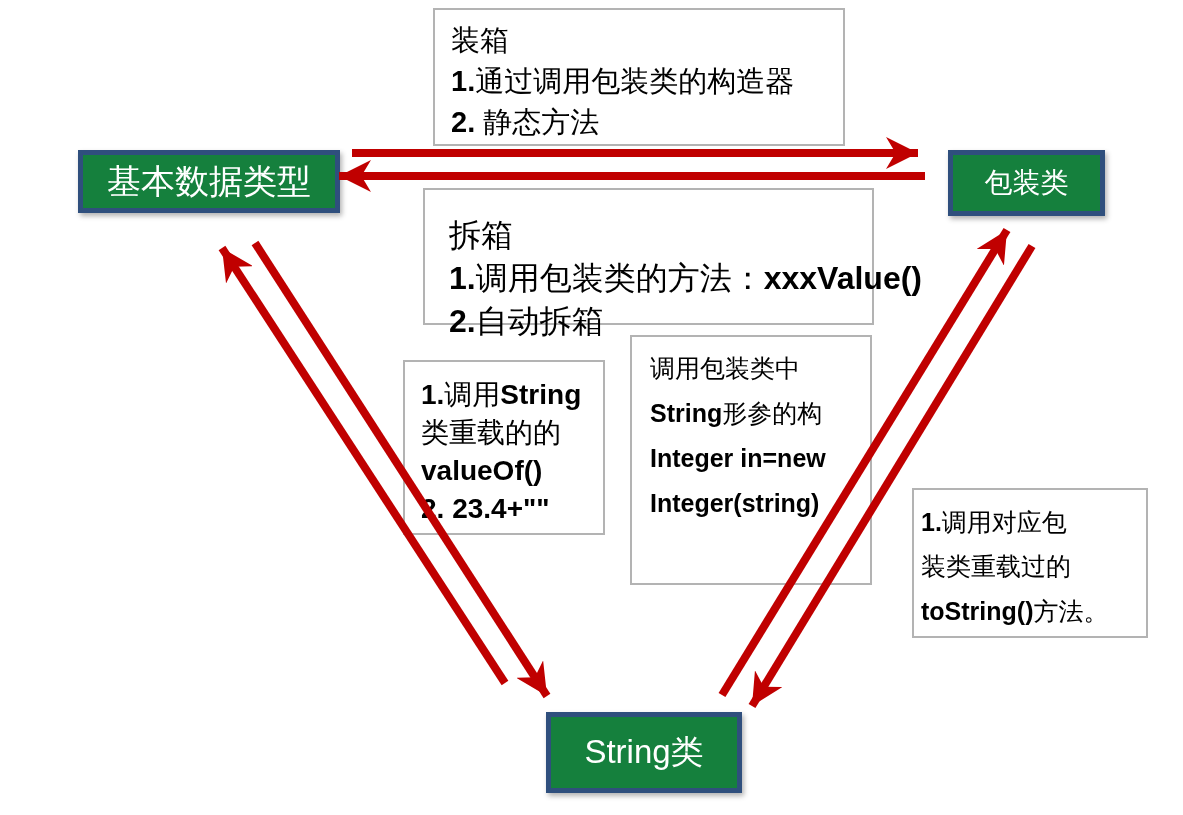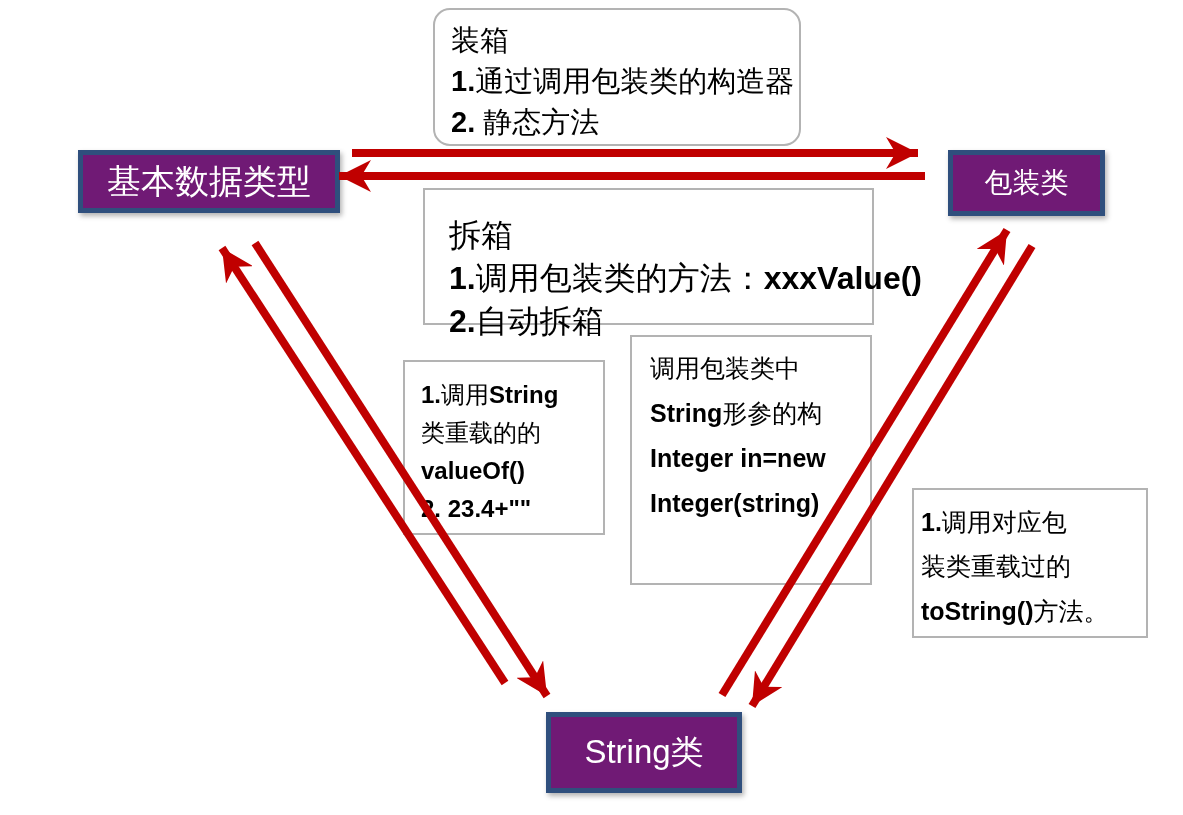--- a/index.html
+++ b/index.html
@@ -5,39 +5,39 @@
   html,body{margin:0;padding:0;background:#ffffff;}
   .canvas{
     position:relative;width:1183px;height:815px;background:#ffffff;overflow:hidden;
     font-family:"Liberation Serif", serif;color:#000;
   }
   
   .arrows{position:absolute;left:0;top:0;z-index:3;pointer-events:none;}
   
   .node{
     position:absolute;z-index:2;box-sizing:border-box;
-    background:#701a75;border:5px solid #2f4f7d;
+    background:#15803d;border:5px solid #2f4f7d;
     color:#fff;display:flex;align-items:center;justify-content:center;
     box-shadow:2px 3px 5px rgba(0,0,0,.30);
   }
   .node-primitive{left:78px;top:150px;width:262px;height:63px;font-size:34px;}
   .node-wrapper{left:948px;top:150px;width:157px;height:66px;font-size:28px;}
   .node-string{left:538px;top:712px;width:196px;height:81px;font-size:33px;
                font-family:"Liberation Sans", sans-serif;margin-left:8px;}
   
   .note{
     position:absolute;z-index:1;box-sizing:border-box;
     background:#ffffff;border:2px solid #b3b3b3;white-space:nowrap;
   }
   .note .line{display:block;}
   .note .b{font-family:"Liberation Sans", sans-serif;font-weight:700;}
-  .note-boxing   {left:433px;top:8px;  width:368px;height:138px;padding:10px 13px 0 16px;font-size:29px;line-height:41px;border-radius:17px;}
+  .note-boxing   {left:433px;top:8px;  width:412px;height:138px;padding:10px 13px 0 16px;font-size:29px;line-height:41px;}
   .note-unboxing {left:423px;top:188px;width:451px;height:137px;padding:24px 0 0 24px; font-size:32px;line-height:43px;}
   .note-left     {left:8px;  top:425px;width:360px;height:208px;padding:8px 0 0 18px; font-size:25px;line-height:40px;}
-  .note-mid      {left:403px;top:360px;width:202px;height:175px;padding:14px 0 0 16px;font-size:24px;line-height:38px;}
+  .note-mid      {left:403px;top:360px;width:202px;height:175px;padding:14px 0 0 16px;font-size:28px;line-height:38px;}
   .note-midright {left:630px;top:335px;width:242px;height:250px;padding:10px 0 0 18px;font-size:25px;line-height:44px;}
   .note-right    {left:912px;top:488px;width:236px;height:150px;padding:10px 0 0 7px;font-size:25px;line-height:44px;}
 </style>
 </head>
 <body>
 
 <div class="canvas">
 
   <svg class="arrows" width="1183" height="815" viewBox="0 0 1183 815">
     <defs>

